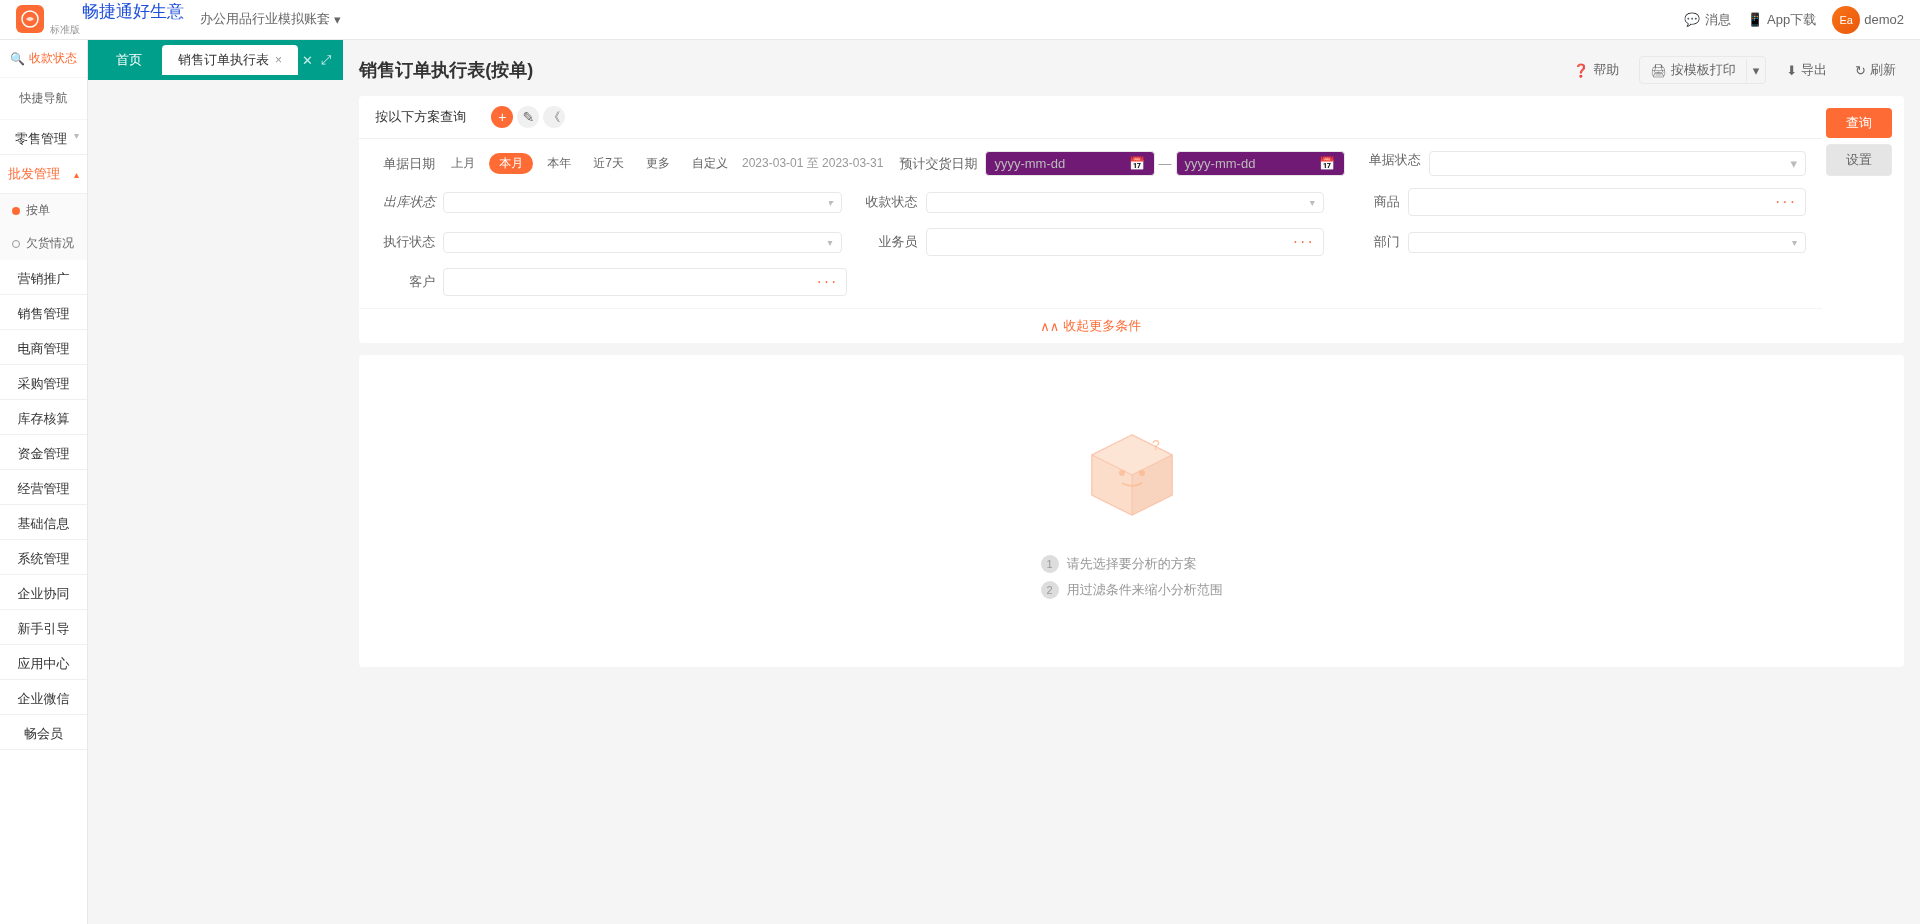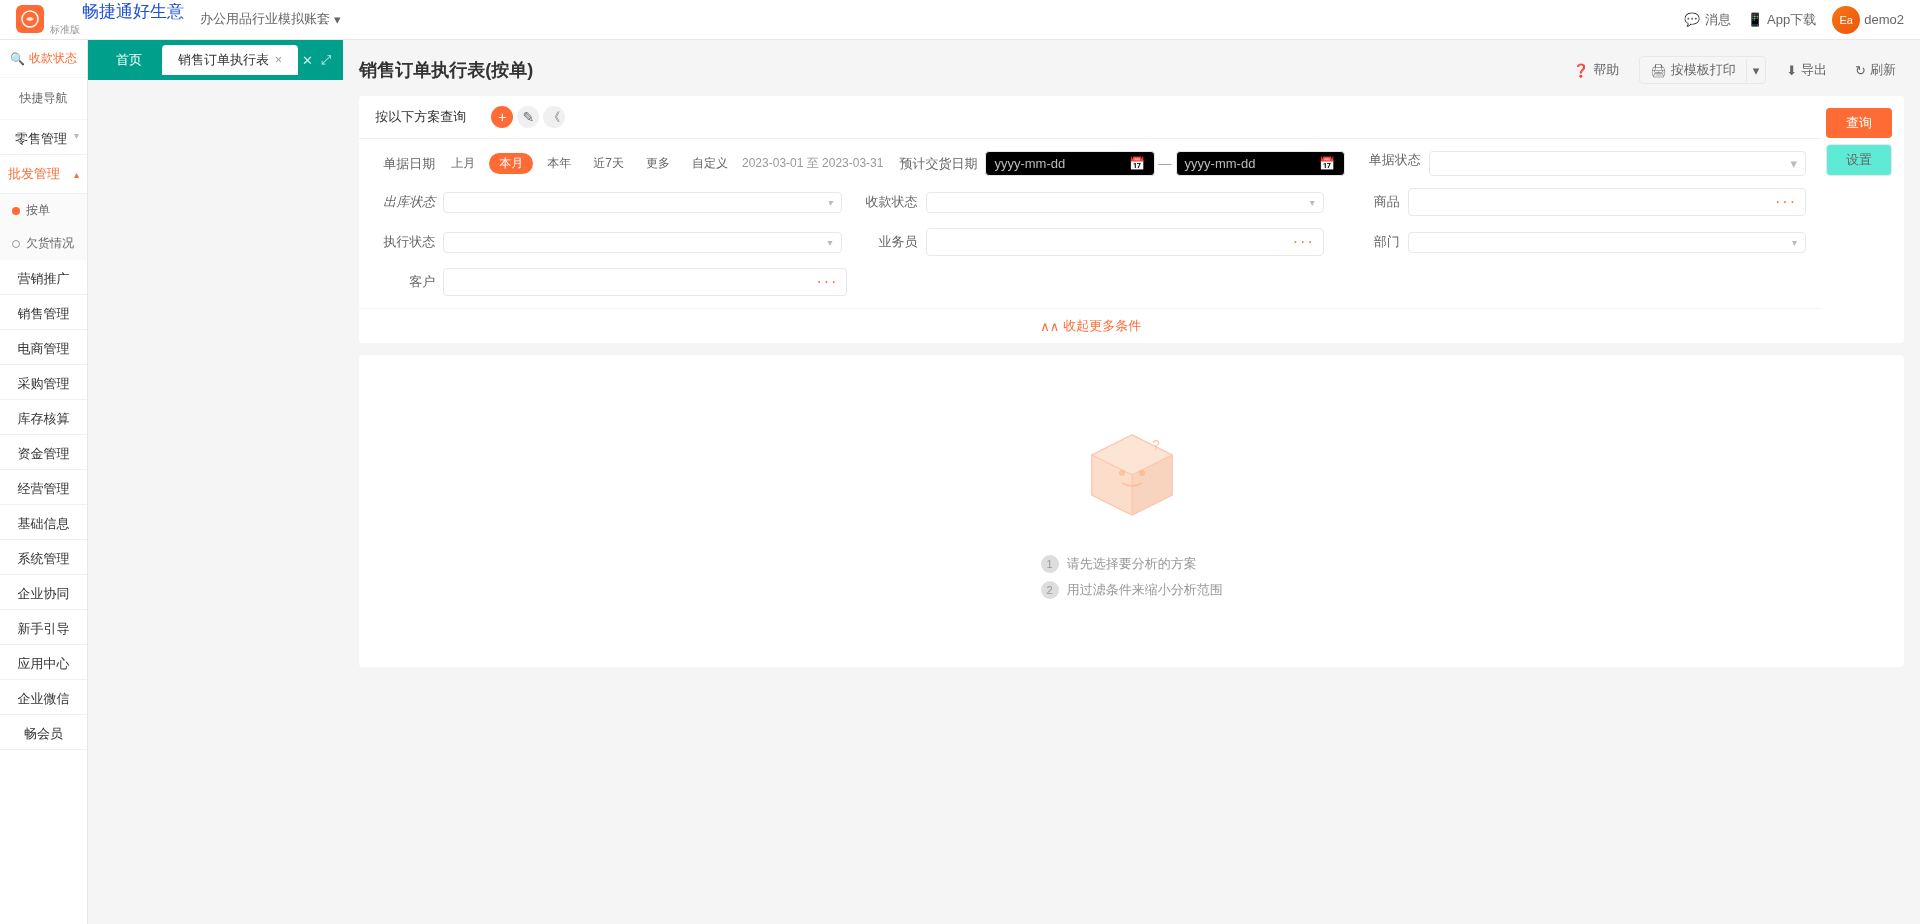--- a/index.html
+++ b/index.html
@@ -77,27 +77,27 @@
     .filter-row:last-child { margin-bottom: 0; }
     .filter-label { color: #666; font-size: 13px; white-space: nowrap; min-width: 60px; text-align: right; }
     .date-group { display: flex; align-items: center; gap: 6px; flex: 1; }
     .date-tag { padding: 2px 8px; border-radius: 3px; cursor: pointer; font-size: 12px; color: #666; }
     .date-tag.active { background: #ff6b35; color: #fff; border-radius: 12px; padding: 2px 10px; }
     .date-range { color: #999; font-size: 12px; }
     .field-input { border: 1px solid #e8e8e8; border-radius: 4px; padding: 4px 8px; font-size: 13px; color: #333; min-width: 120px; flex: 1; display: flex; align-items: center; justify-content: space-between; cursor: pointer; background: #fff; }
     .field-input .chevron { color: #bbb; font-size: 10px; }
     .field-input .dots { color: #ff6b35; font-size: 16px; letter-spacing: 2px; }
     .date-input-group { display: flex; align-items: center; gap: 4px; flex: 1; }
-    .date-input { border: 1px solid #e8e8e8; border-radius: 4px; padding: 4px 8px; font-size: 13px; color: #bbb; flex: 1; display: flex; align-items: center; justify-content: space-between; background: #000000; cursor: pointer; }
+    .date-input { border: 1px solid #e8e8e8; border-radius: 4px; padding: 4px 8px; font-size: 13px; color: #bbb; flex: 1; display: flex; align-items: center; justify-content: space-between; background: #701a75; cursor: pointer; }
     .date-separator { color: #999; }
     .status-select { border: 1px solid #e8e8e8; border-radius: 4px; padding: 4px 8px; font-size: 13px; color: #333; flex: 1; display: flex; align-items: center; justify-content: space-between; cursor: pointer; background: #fff; }
     .filter-footer { text-align: center; padding: 8px; border-top: 1px solid #f5f5f5; }
     .collapse-btn { color: #ff6b35; font-size: 13px; cursor: pointer; display: flex; align-items: center; justify-content: center; gap: 4px; }
     .btn-query { background: #ff6b35; color: white; border: none; border-radius: 4px; padding: 6px 20px; font-size: 13px; cursor: pointer; }
-    .btn-settings { background: #5eead4; color: #666; border: 1px solid #e8e8e8; border-radius: 4px; padding: 6px 16px; font-size: 13px; cursor: pointer; }
+    .btn-settings { background: #e5e5e5; color: #666; border: 1px solid #e8e8e8; border-radius: 4px; padding: 6px 16px; font-size: 13px; cursor: pointer; }
 
     
     .empty-state { display: flex; flex-direction: column; align-items: center; justify-content: center; padding: 60px 20px; background: #fff; border-radius: 4px; }
     .empty-icon { width: 120px; height: 120px; margin-bottom: 20px; }
     .empty-steps { text-align: left; }
     .empty-step { display: flex; align-items: center; gap: 8px; color: #999; font-size: 13px; margin-bottom: 8px; }
     .step-num { width: 18px; height: 18px; border-radius: 50%; background: #ddd; color: #999; display: flex; align-items: center; justify-content: center; font-size: 11px; flex-shrink: 0; }
   </style>
 </head>
 <body>

